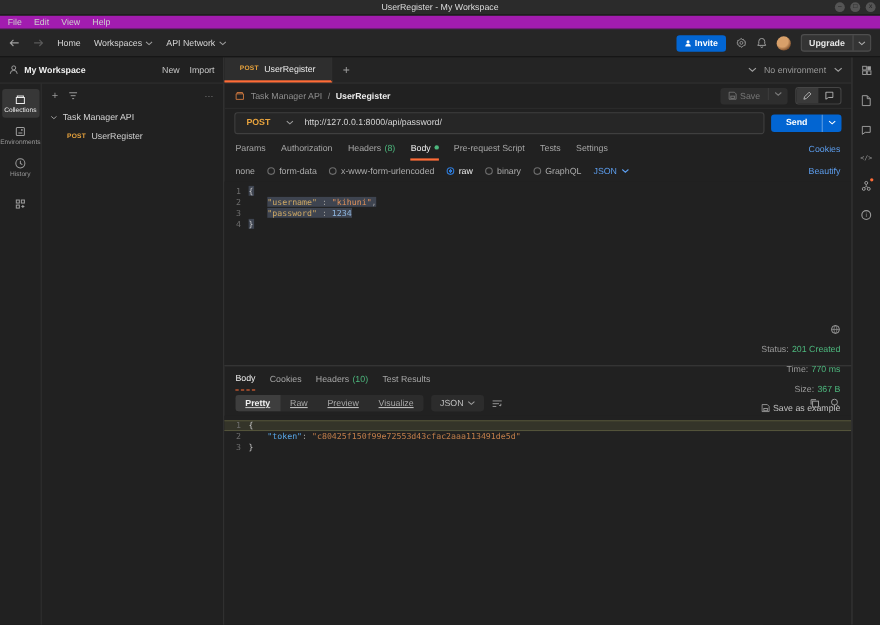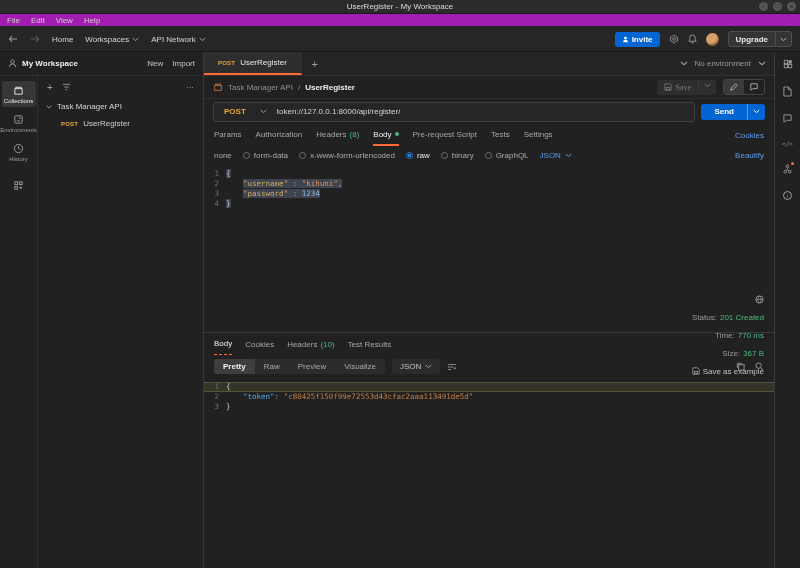--- a/index.html
+++ b/index.html
@@ -50,21 +50,21 @@
   .main { flex:1; min-width:0; display:flex; flex-direction:column; }
   .tabstrip { height:24px; flex:none; background:#242424; border-bottom:1px solid #303030; display:flex; align-items:stretch; }
   .tab { display:flex; align-items:center; gap:5px; padding:0 14px; background:#2e2e2e; border-right:1px solid #303030; border-bottom:2px solid #ff6c37; color:#e9e9e9; }
   .newtab { width:26px; display:flex; align-items:center; justify-content:center; color:#9e9e9e; font-size:11px; }
   .strip-right { margin-left:auto; display:flex; align-items:center; gap:7px; padding-right:8px; color:#9a9a9a; }
 
   .breadcrumb-row { height:23px; flex:none; display:flex; align-items:center; gap:5px; padding:0 9px; border-bottom:1px solid #2c2c2c; }
   .crumb-dim { color:#8f8f8f; }
   .crumb-name { color:#ececec; font-weight:bold; }
   .bc-right { margin-left:auto; display:flex; align-items:center; gap:7px; }
-  .btn-save { display:flex; align-items:flex-start; background:#2e2e2e; border-radius:3px; color:#787878; overflow:hidden;font-family:Liberation Serif, serif; }
+  .btn-save { display:flex; align-items:flex-start; background:#2e2e2e; border-radius:3px; color:#787878; overflow:hidden; }
   .btn-save .lbl { display:flex; align-items:center; gap:3px; padding:3px 7px; }
   .btn-save .chev-cell { padding:3px 5px; border-left:1px solid #3c3c3c; }
   .icon-group { display:flex; border:1px solid #454545; border-radius:3px; overflow:hidden; }
   .icon-cell { padding:3px 6px; color:#c2c2c2; }
   .icon-cell.lit { background:#3a3a3a; }
 
   .url-row { height:25px; flex:none; display:flex; align-items:center; gap:6px; padding:0 9px; }
   .url-box { flex:1; height:20px; border:1px solid #3f3f3f; border-radius:3px; display:flex; align-items:center; background:#262626; min-width:0; }
   .method-select { display:flex; align-items:center; gap:14px; padding:0 10px; color:#e8a33d; font-weight:bold; }
   .url-text { color:#d6d6d6; white-space:nowrap; overflow:hidden; }
@@ -105,21 +105,21 @@
   .tok-str-b { color:#c17e4a; }
   .line-hl { background:rgba(170,170,95,.14); box-shadow:inset 0 1px 0 #53533a, inset 0 -1px 0 #53533a; }
 
   
   .resp-header { height:22px; flex:none; display:flex; align-items:center; gap:13px; padding:0 10px; color:#a6a6a6; }
   .resp-tab { height:100%; display:flex; align-items:center; gap:3px; }
   .resp-tab.active { color:#f0f0f0; border-bottom:1px dashed #ff6c37; }
   .resp-meta { margin-left:auto; display:flex; align-items:flex-end; gap:9px; color:#9a9a9a;flex-direction:column; }
   .meta-pair { display:flex; gap:3px; }
   .resp-toolbar { height:23px; flex:none; display:flex; align-items:center; gap:7px; padding:0 10px; }
-  .view-group { display:flex; background:#2c2c2c; border-radius:3px; overflow:hidden; }
+  .view-group { display:flex; background:#2c2c2c; border-radius:3px; overflow:hidden;text-decoration:underline; }
   .view-btn { padding:3px 9px; color:#a8a8a8; }
   .view-btn.active { background:#3e3e3e; color:#f0f0f0; font-weight:bold; }
   .pill { display:flex; align-items:center; gap:4px; background:#2c2c2c; border-radius:3px; padding:3px 8px; color:#c2c2c2; }
   .tb-right { margin-left:auto; display:flex; align-items:center; gap:10px; color:#9e9e9e; }
 
   
   .rightrail { width:26px; flex:none; border-left:1px solid #383838; display:flex; flex-direction:column; align-items:center; padding-top:7px; gap:17px; color:#9a9a9a; }
   .rr-rel { position:relative; }
   .rr-dot { position:absolute; top:-2px; right:-2px; width:3px; height:3px; border-radius:50%; background:#ff6c37; }
   .info-circ { width:9px; height:9px; border:1px solid #9a9a9a; border-radius:50%; font-size:6px; line-height:8px; text-align:center; }
@@ -359,21 +359,21 @@
     <div class="url-row">
       <div class="url-box">
         <span class="method-select">
           <span>POST</span>
           <span class="ico">
               <svg width="7" height="5" viewBox="0 0 10 6">
                 <path d="M1 1l4 3.5L9 1" fill="none" stroke="currentColor" stroke-width="1.4"></path>
               </svg>
             </span>
         </span>
-        <span class="url-text">token://127.0.0.1:8000/api/register/</span>
+        <span class="url-text">http://127.0.0.1:8000/api/password/</span>
       </div>
       <span class="btn-send">
         <span class="lbl">Send</span>
         <span class="chev-cell">
             <svg width="7" height="5" viewBox="0 0 10 6">
               <path d="M1 1l4 3.5L9 1" fill="none" stroke="currentColor" stroke-width="1.4"></path>
             </svg>
           </span>
       </span>
     </div>

